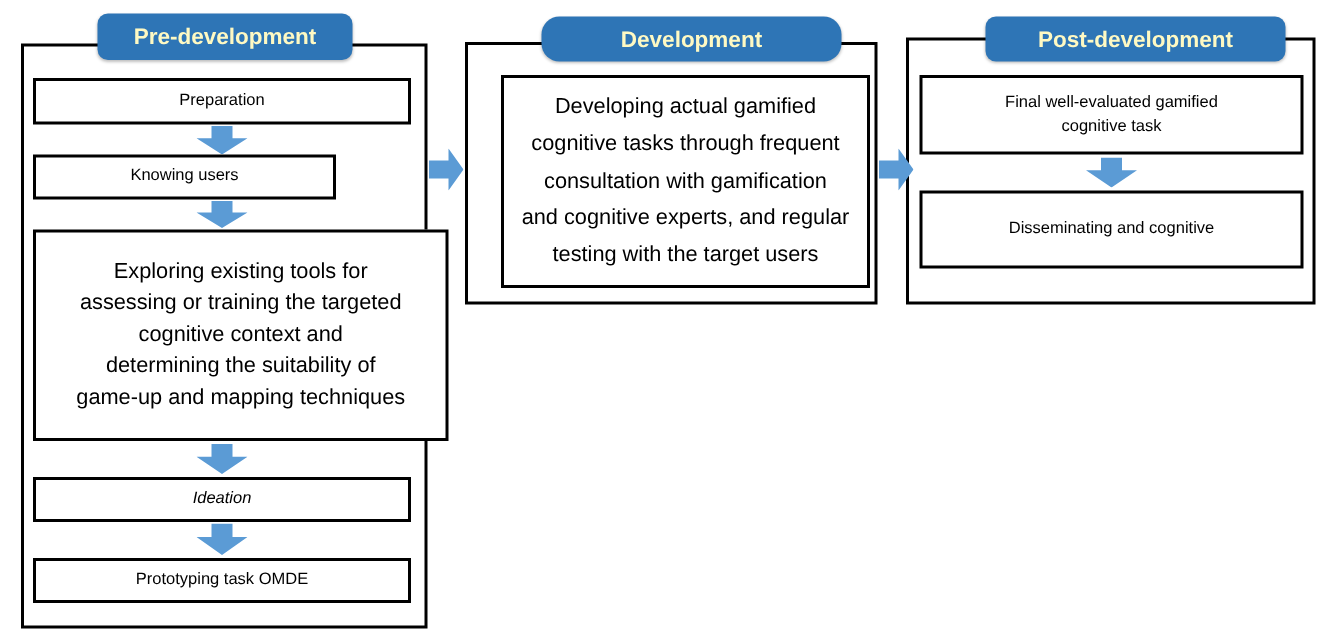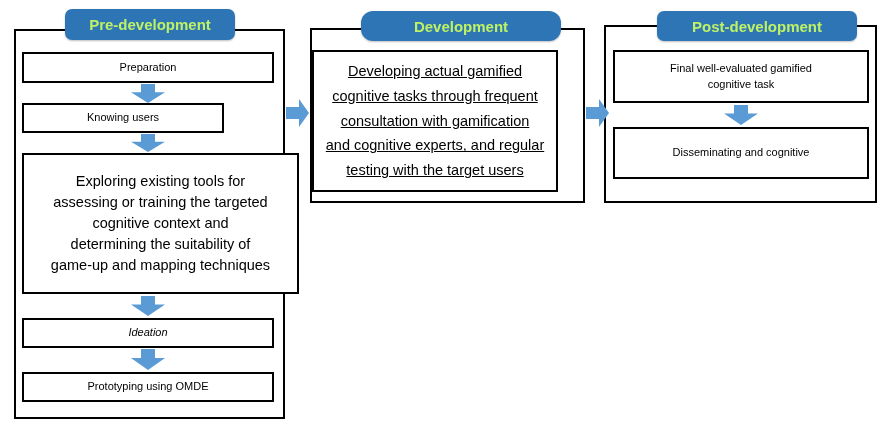--- a/index.html
+++ b/index.html
@@ -16,21 +16,21 @@
     position: absolute;
     border: 2px solid #000000;
     background: #ffffff;
     box-sizing: border-box;
     z-index: 1;
   }
   .phase-header {
     position: absolute;
     background: #2E75B6;
     border-radius: 7px;
-    color: #bef264;
+    color: #fef9c3;
     font-weight: bold;
     font-size: 15px;
     display: flex;
     align-items: center;
     justify-content: center;
     z-index: 3;
     box-sizing: border-box;
     box-shadow: 0 1px 2px rgba(0,0,0,0.25);
   }
   .step-box {
@@ -92,34 +92,34 @@
   </div>
 
   <div class="step-box" style="left:22px; top:318px; width:252px; height:30px;font-style:italic;"><span>Ideation</span></div>
 
   <div class="arrow" style="left:131px; top:349px;">
     <svg width="34" height="21" viewBox="0 0 34 21" preserveAspectRatio="none">
       <polygon points="10,0 24,0 24,9 34,9 17,21 0,9 10,9" fill="#5B9BD5"></polygon>
     </svg>
   </div>
 
-  <div class="step-box" style="left:22px; top:372px; width:252px; height:30px;"><span>Prototyping using OMDE</span></div>
+  <div class="step-box" style="left:22px; top:372px; width:252px; height:30px;"><span>Prototyping task OMDE</span></div>
 
   <div class="arrow" style="left:286px; top:99px;">
     <svg width="23" height="28" viewBox="0 0 23 28" preserveAspectRatio="none">
       <polygon points="0,8 13,8 13,0 23,14 13,28 13,20 0,20" fill="#5B9BD5"></polygon>
     </svg>
   </div>
 
   <div class="phase-container" style="left:310px; top:28px; width:275px; height:175px;"></div>
   <div class="phase-header" style="left:361px; top:11px; width:200px; height:30px;border-radius:12px;">
     <span>Development</span>
   </div>
 
-  <div class="step-box dev-box" style="left:312px; top:50px; width:246px; height:142px;text-decoration:underline;"><span>Developing actual gamified
+  <div class="step-box dev-box" style="left:334px; top:50px; width:246px; height:142px;"><span>Developing actual gamified
 cognitive tasks through frequent
 consultation with gamification
 and cognitive experts, and regular
 testing with the target users</span></div>
 
   <div class="arrow" style="left:586px; top:99px;">
     <svg width="23" height="28" viewBox="0 0 23 28" preserveAspectRatio="none">
       <polygon points="0,8 13,8 13,0 23,14 13,28 13,20 0,20" fill="#5B9BD5"></polygon>
     </svg>
   </div>

